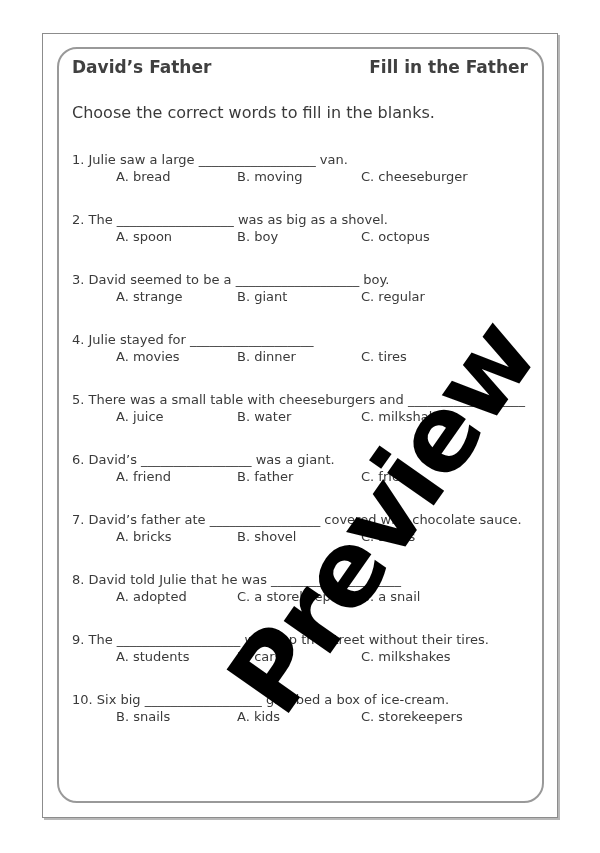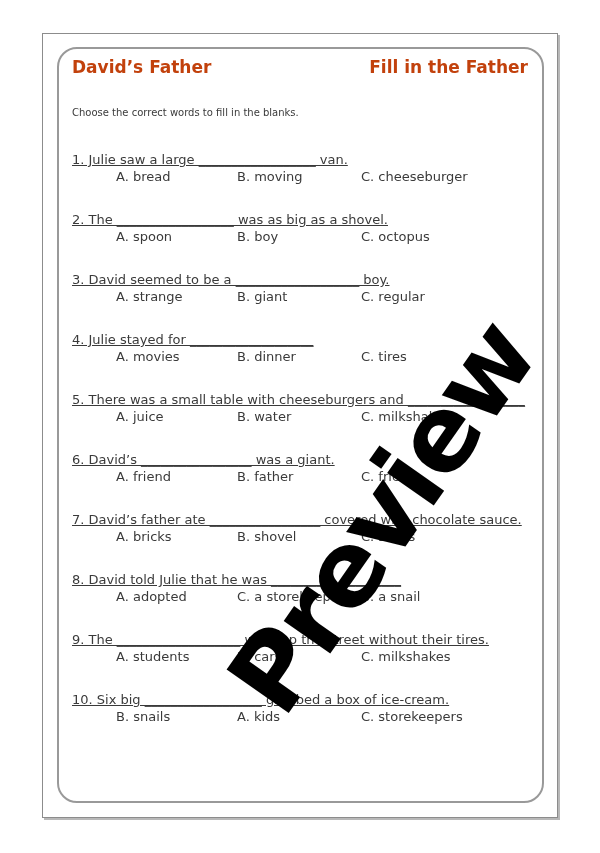--- a/index.html
+++ b/index.html
@@ -33,39 +33,38 @@
     border-radius: 20px;
     box-sizing: border-box;
     padding: 8px 14px 0 13px;
   }
   .header-row {
     display: flex;
     justify-content: space-between;
     align-items: baseline;
     font-size: 17px;
     font-weight: bold;
-    color: #c2410c;
+    color: #404040;
     line-height: 21px;
   }
   .instruction {
     margin-top: 26px;
-    font-size: 10px;
+    font-size: 16px;
     line-height: 17px;
   }
   .questions {
     margin-top: 30px;
   }
   .question {
     margin-bottom: 26px;
     font-size: 13px;
     line-height: 17px;
   }
   .q-prompt {
     white-space: nowrap;
-    text-decoration: underline;
   }
   .options {
     padding-left: 44px;
     display: grid;
     grid-template-columns: 121px 124px auto;
     white-space: nowrap;
   }
   .watermark {
     position: absolute;
     left: 382px;

